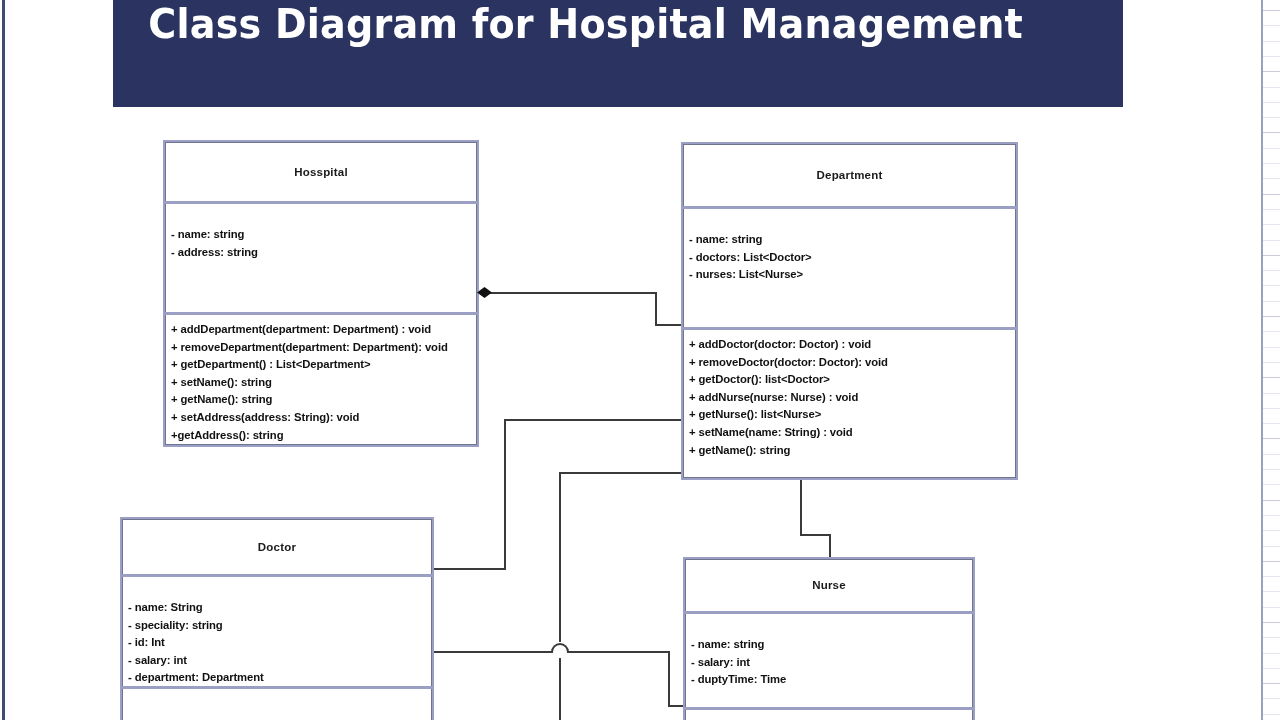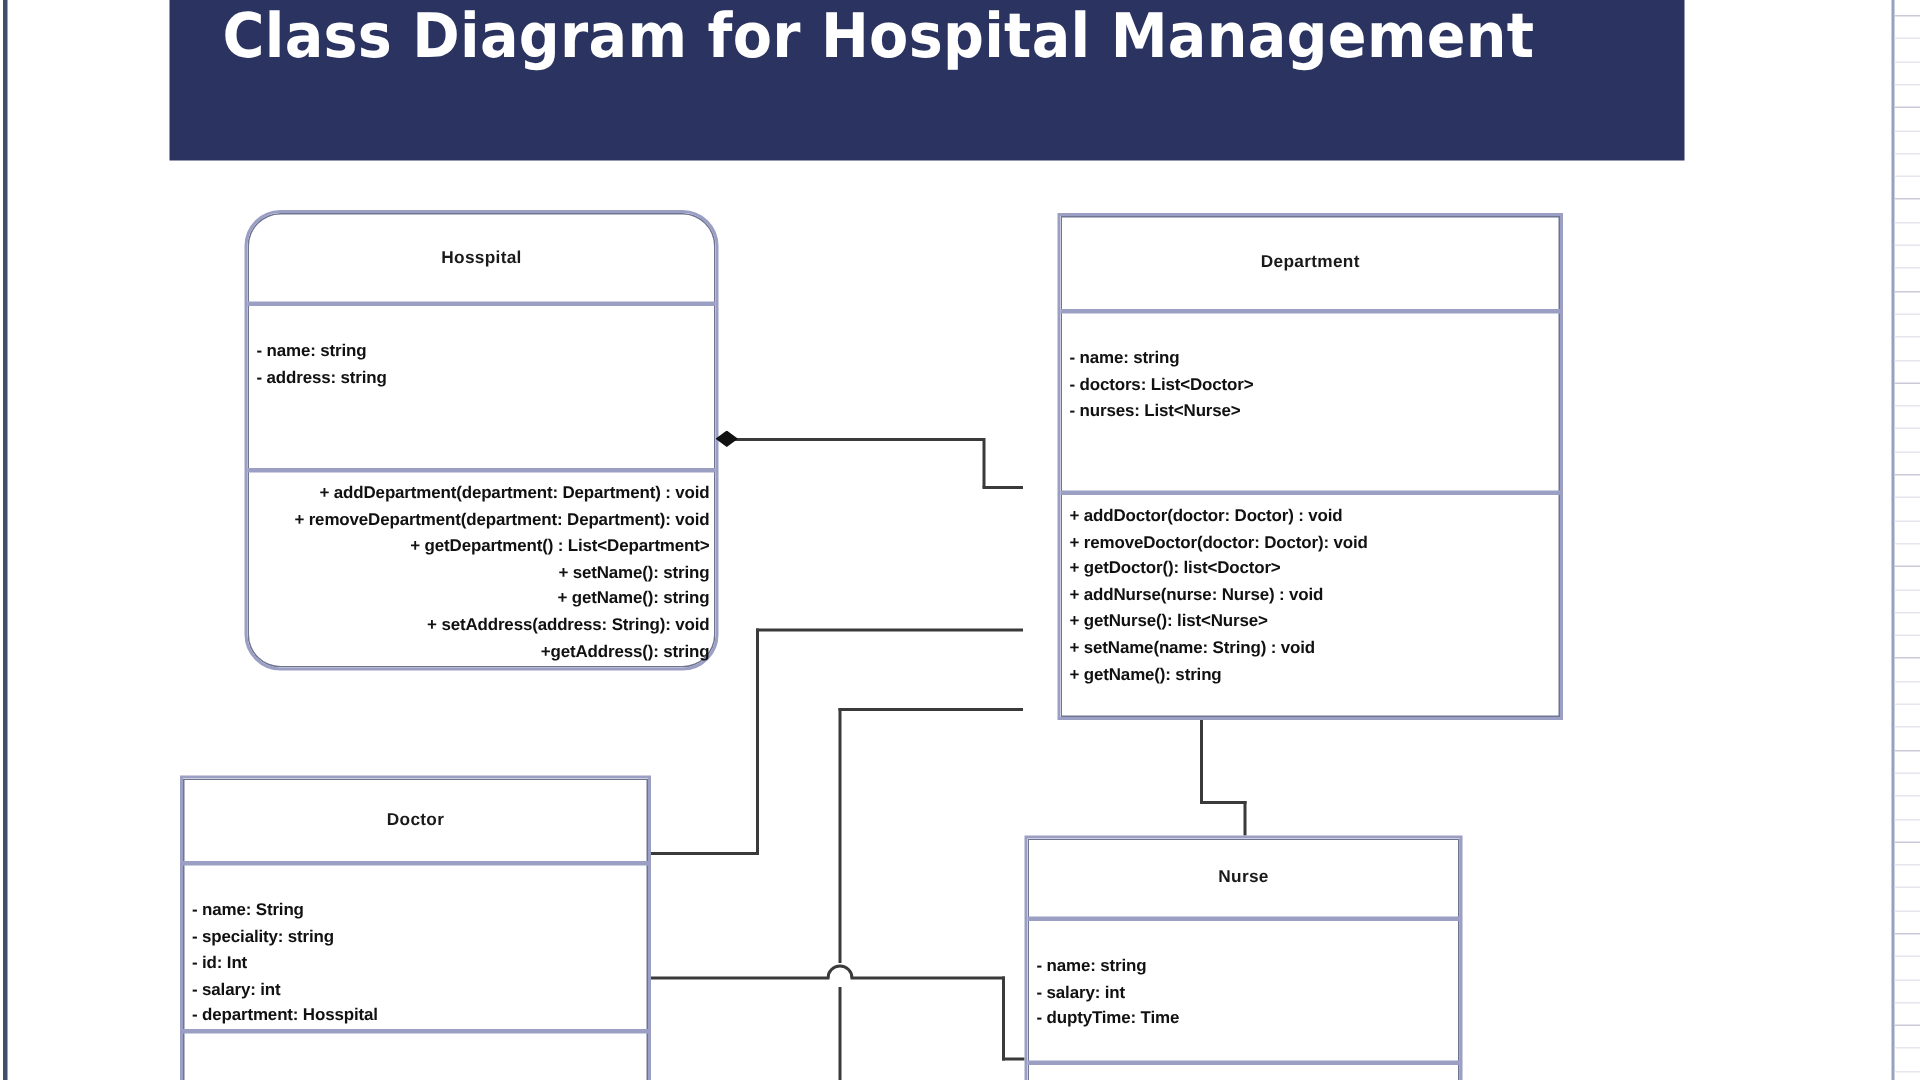--- a/index.html
+++ b/index.html
@@ -166,38 +166,38 @@
   <div class="conn h" style="left:668px; top:705px; width:16px;"></div>
 
   <div class="conn v" style="left:559px; top:472px; height:170px;"></div>
   <div class="conn h" style="left:559px; top:472px; width:123px;"></div>
   <div class="conn v" style="left:559px; top:658px; height:62px;"></div>
 
   <div class="conn v" style="left:800px; top:480px; height:55px;"></div>
   <div class="conn h" style="left:800px; top:534px; width:31px;"></div>
   <div class="conn v" style="left:829px; top:534px; height:24px;"></div>
 
-  <div class="uml-class" style="left:163px; top:140px; width:316px; height:307px;border-radius:24px;">
+  <div class="uml-class" style="left:163px; top:140px; width:316px; height:307px;">
     <div class="uml-name" style="height:62px;">Hosspital</div>
     <div class="uml-section attrs" style="height:108px;">
       <div class="uml-row">- name: string</div>
       <div class="uml-row">- address: string</div>
     </div>
-    <div class="uml-section ops" style="height:131px;text-align:right;">
+    <div class="uml-section ops" style="height:131px;">
       <div class="uml-row">+ addDepartment(department: Department) : void</div>
       <div class="uml-row">+ removeDepartment(department: Department): void</div>
       <div class="uml-row">+ getDepartment() :  List&lt;Department&gt;</div>
       <div class="uml-row">+ setName(): string</div>
       <div class="uml-row">+ getName():  string</div>
       <div class="uml-row">+ setAddress(address:  String): void</div>
       <div class="uml-row">+getAddress(): string</div>
     </div>
   </div>
 
-  <div class="uml-class" style="left:681px; top:142px; width:337px; height:338px;margin-left:24px;">
+  <div class="uml-class" style="left:681px; top:142px; width:337px; height:338px;">
     <div class="uml-name" style="height:65px;">Department</div>
     <div class="uml-section attrs" style="height:118px;">
       <div class="uml-row">- name: string</div>
       <div class="uml-row">- doctors:  List&lt;Doctor&gt;</div>
       <div class="uml-row">- nurses: List&lt;Nurse&gt;</div>
     </div>
     <div class="uml-section ops" style="height:152px;">
       <div class="uml-row">+ addDoctor(doctor: Doctor) : void</div>
       <div class="uml-row">+ removeDoctor(doctor: Doctor): void</div>
       <div class="uml-row">+ getDoctor(): list&lt;Doctor&gt;</div>
@@ -208,21 +208,21 @@
     </div>
   </div>
 
   <div class="uml-class" style="left:120px; top:517px; width:314px; height:240px;">
     <div class="uml-name" style="height:58px;">Doctor</div>
     <div class="uml-section attrs" style="height:109px;">
       <div class="uml-row">- name: String</div>
       <div class="uml-row">- speciality: string</div>
       <div class="uml-row">- id: Int</div>
       <div class="uml-row">- salary: int</div>
-      <div class="uml-row">- department: Hosspital</div>
+      <div class="uml-row">- department: Department</div>
     </div>
     <div class="uml-section ops" style="height:70px;"></div>
   </div>
 
   <div class="uml-class" style="left:683px; top:557px; width:292px; height:200px;">
     <div class="uml-name" style="height:55px;">Nurse</div>
     <div class="uml-section attrs" style="height:93px;">
       <div class="uml-row">- name: string</div>
       <div class="uml-row">- salary: int</div>
       <div class="uml-row">- duptyTime: Time</div>

